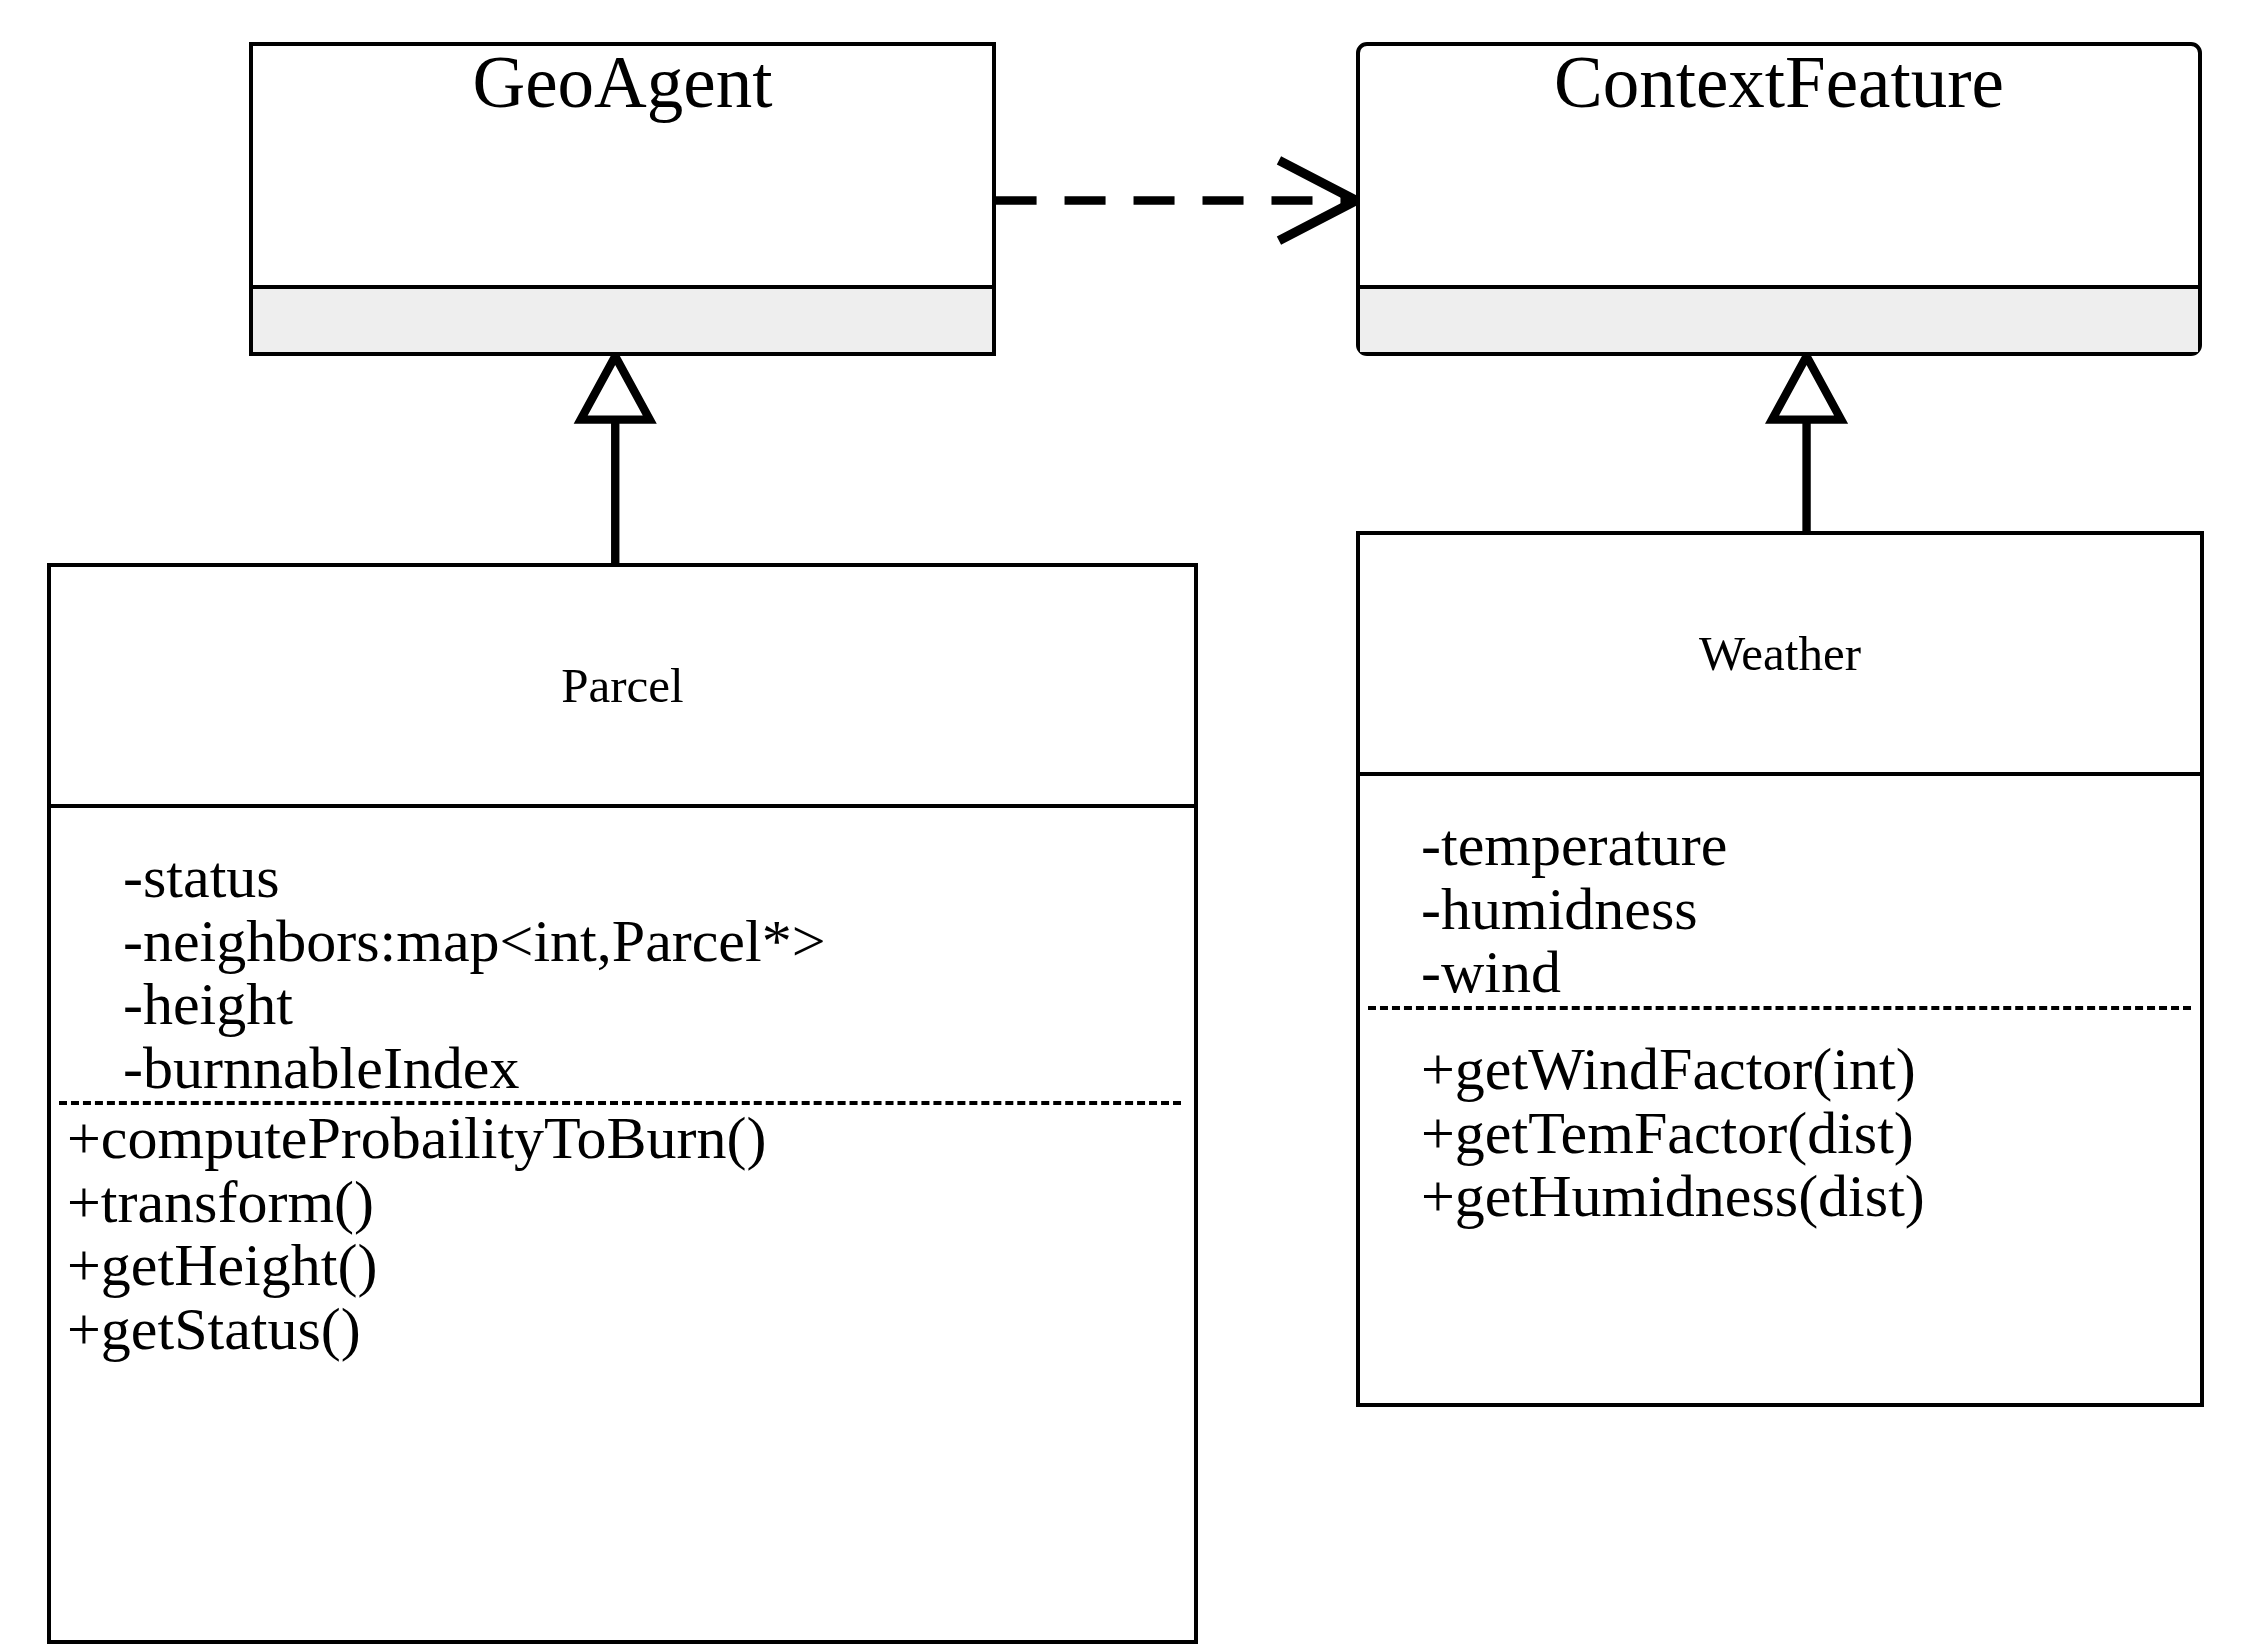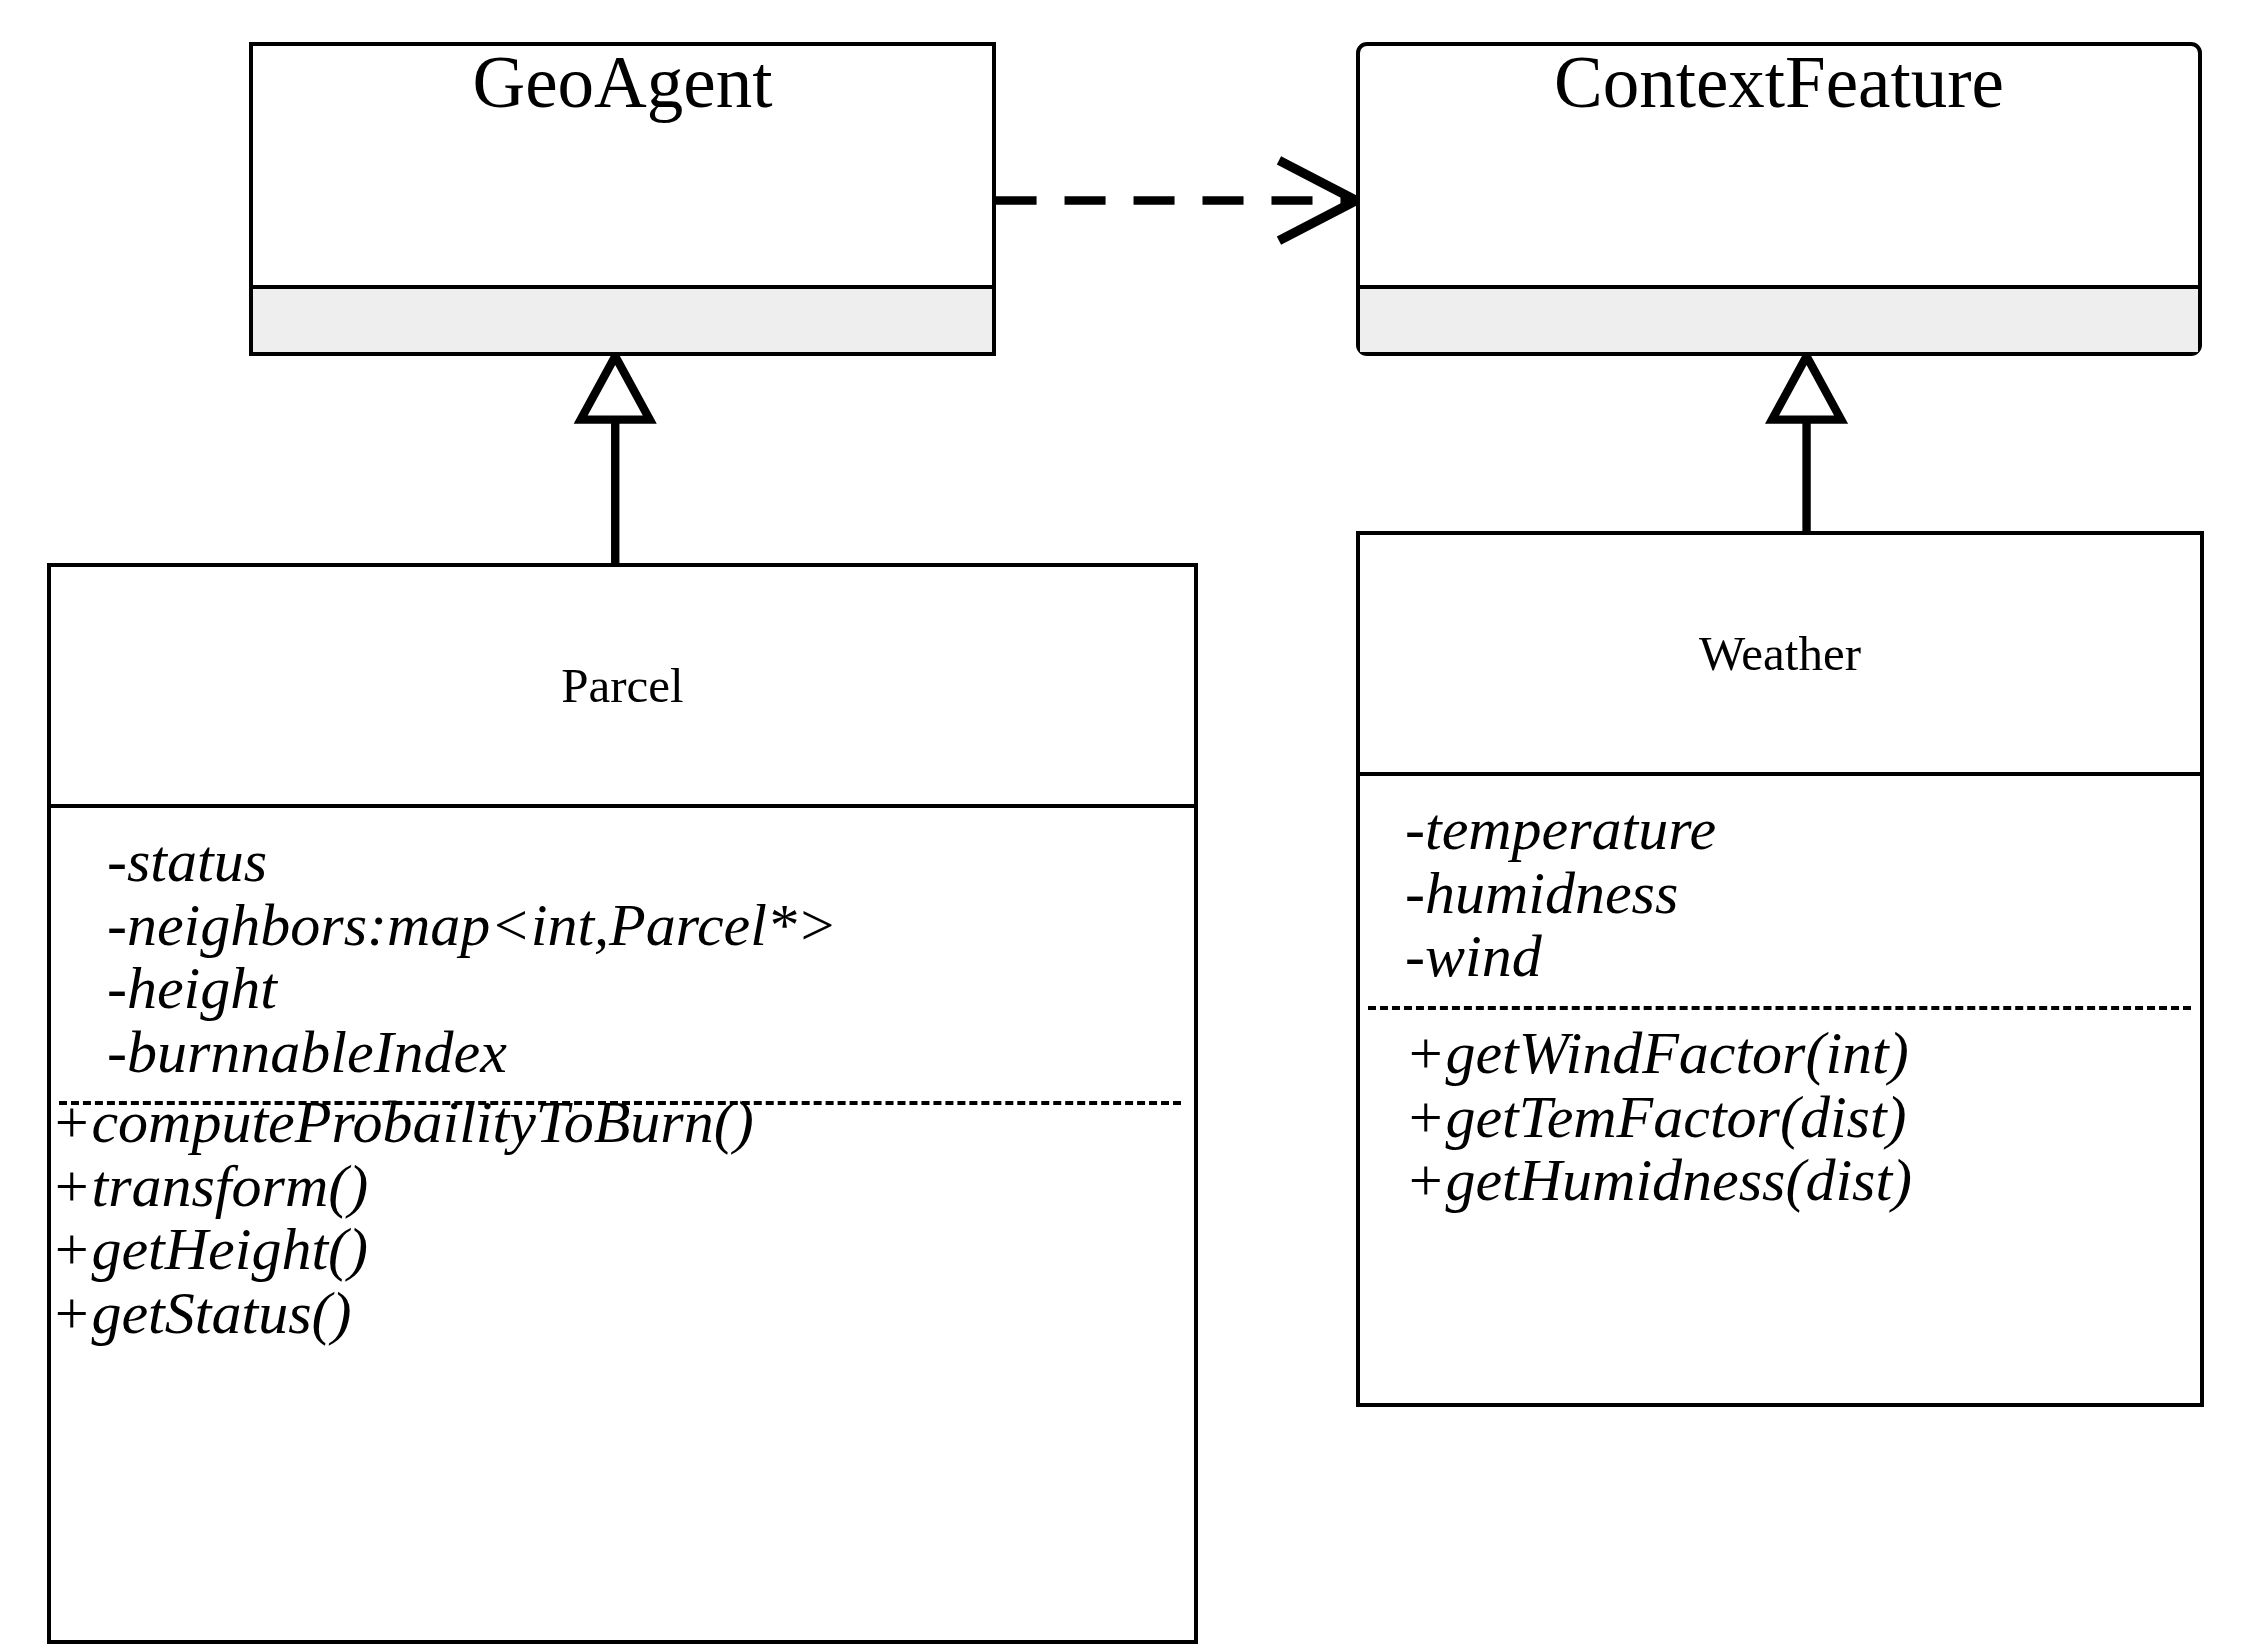--- a/index.html
+++ b/index.html
@@ -70,24 +70,23 @@
   .sub-box .uml-title {
     font-size: 49px;
   }
   .compartment {
     position: absolute;
     left: 0;
     right: 0;
     box-sizing: border-box;
   }
   .member-list {
-    margin: 0;
+    margin: 16px;
     padding: 0;
     list-style: none;
-    font-style: italic;
   }
   .member {
     color: #000000;
     font-size: 60px;
     line-height: 1.06;
     white-space: nowrap;
     padding: 0;
   }
   .dashed-sep {
     position: absolute;

